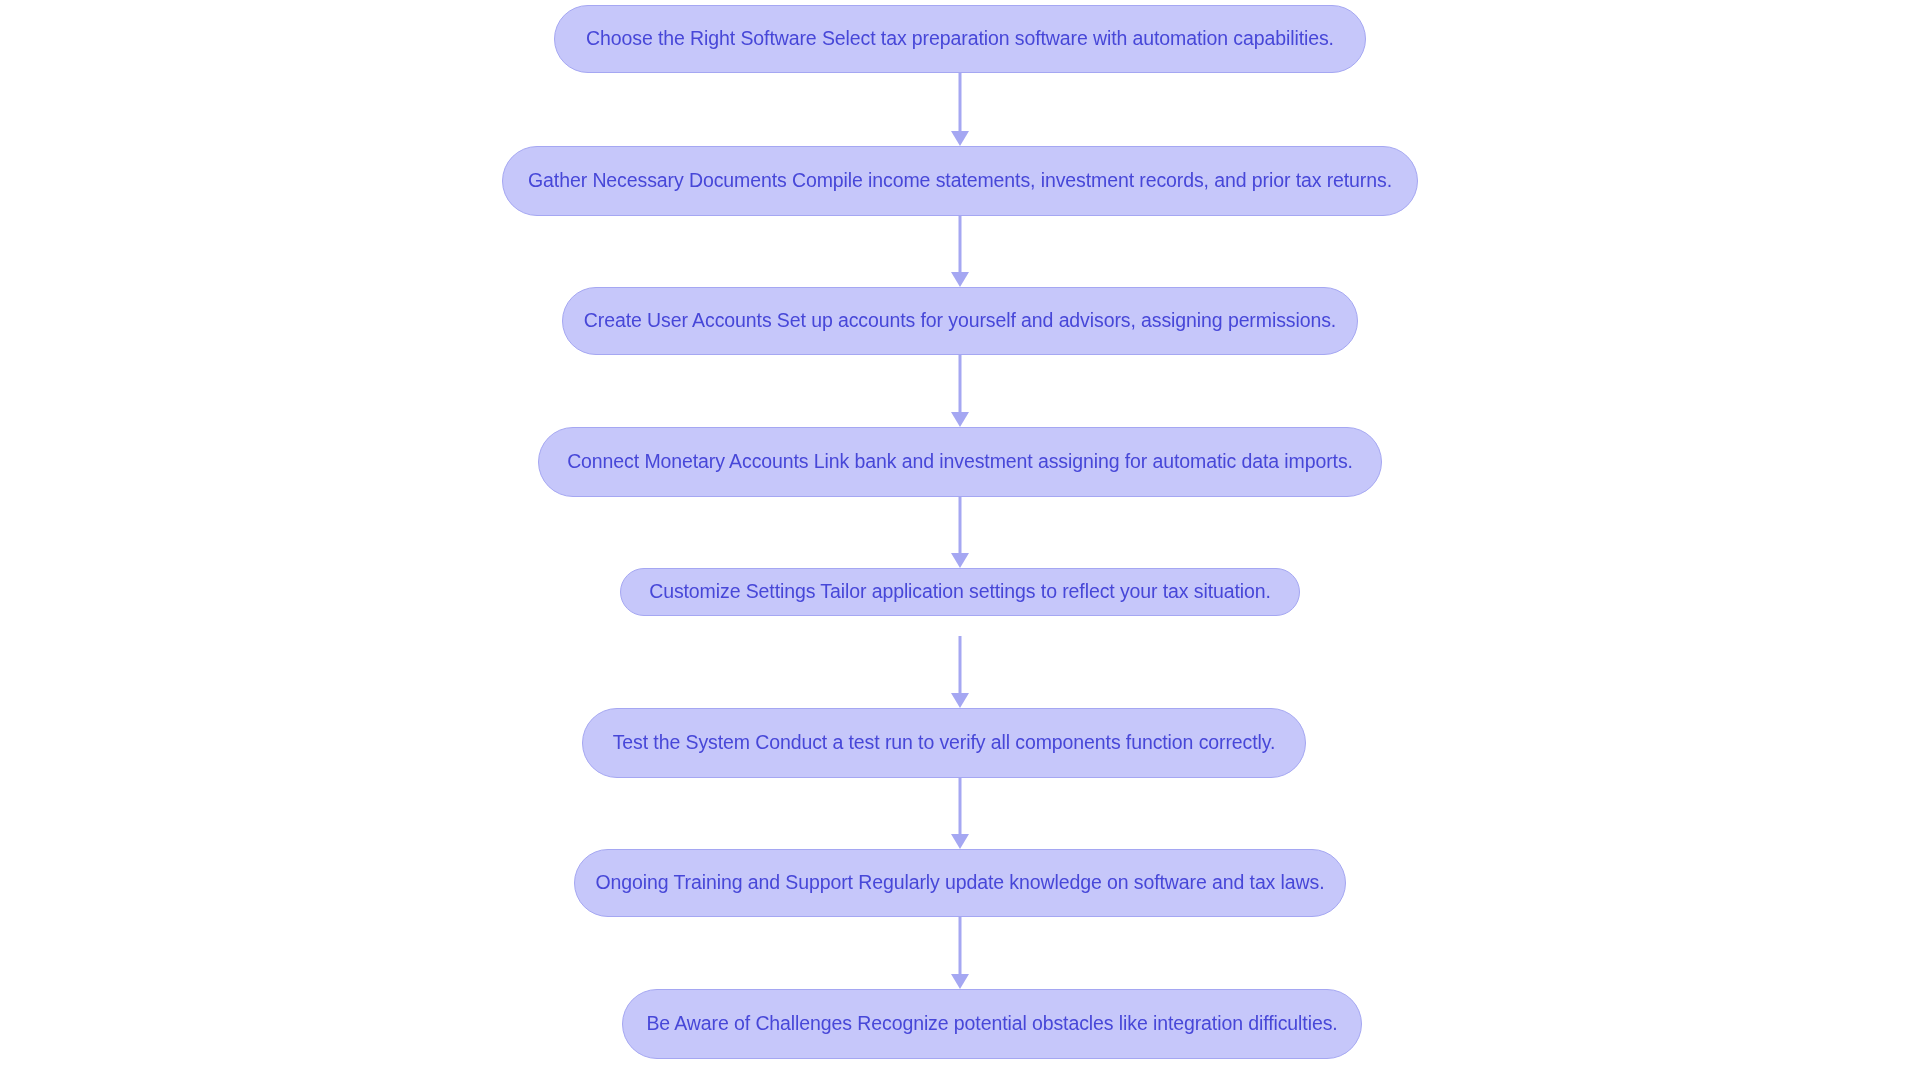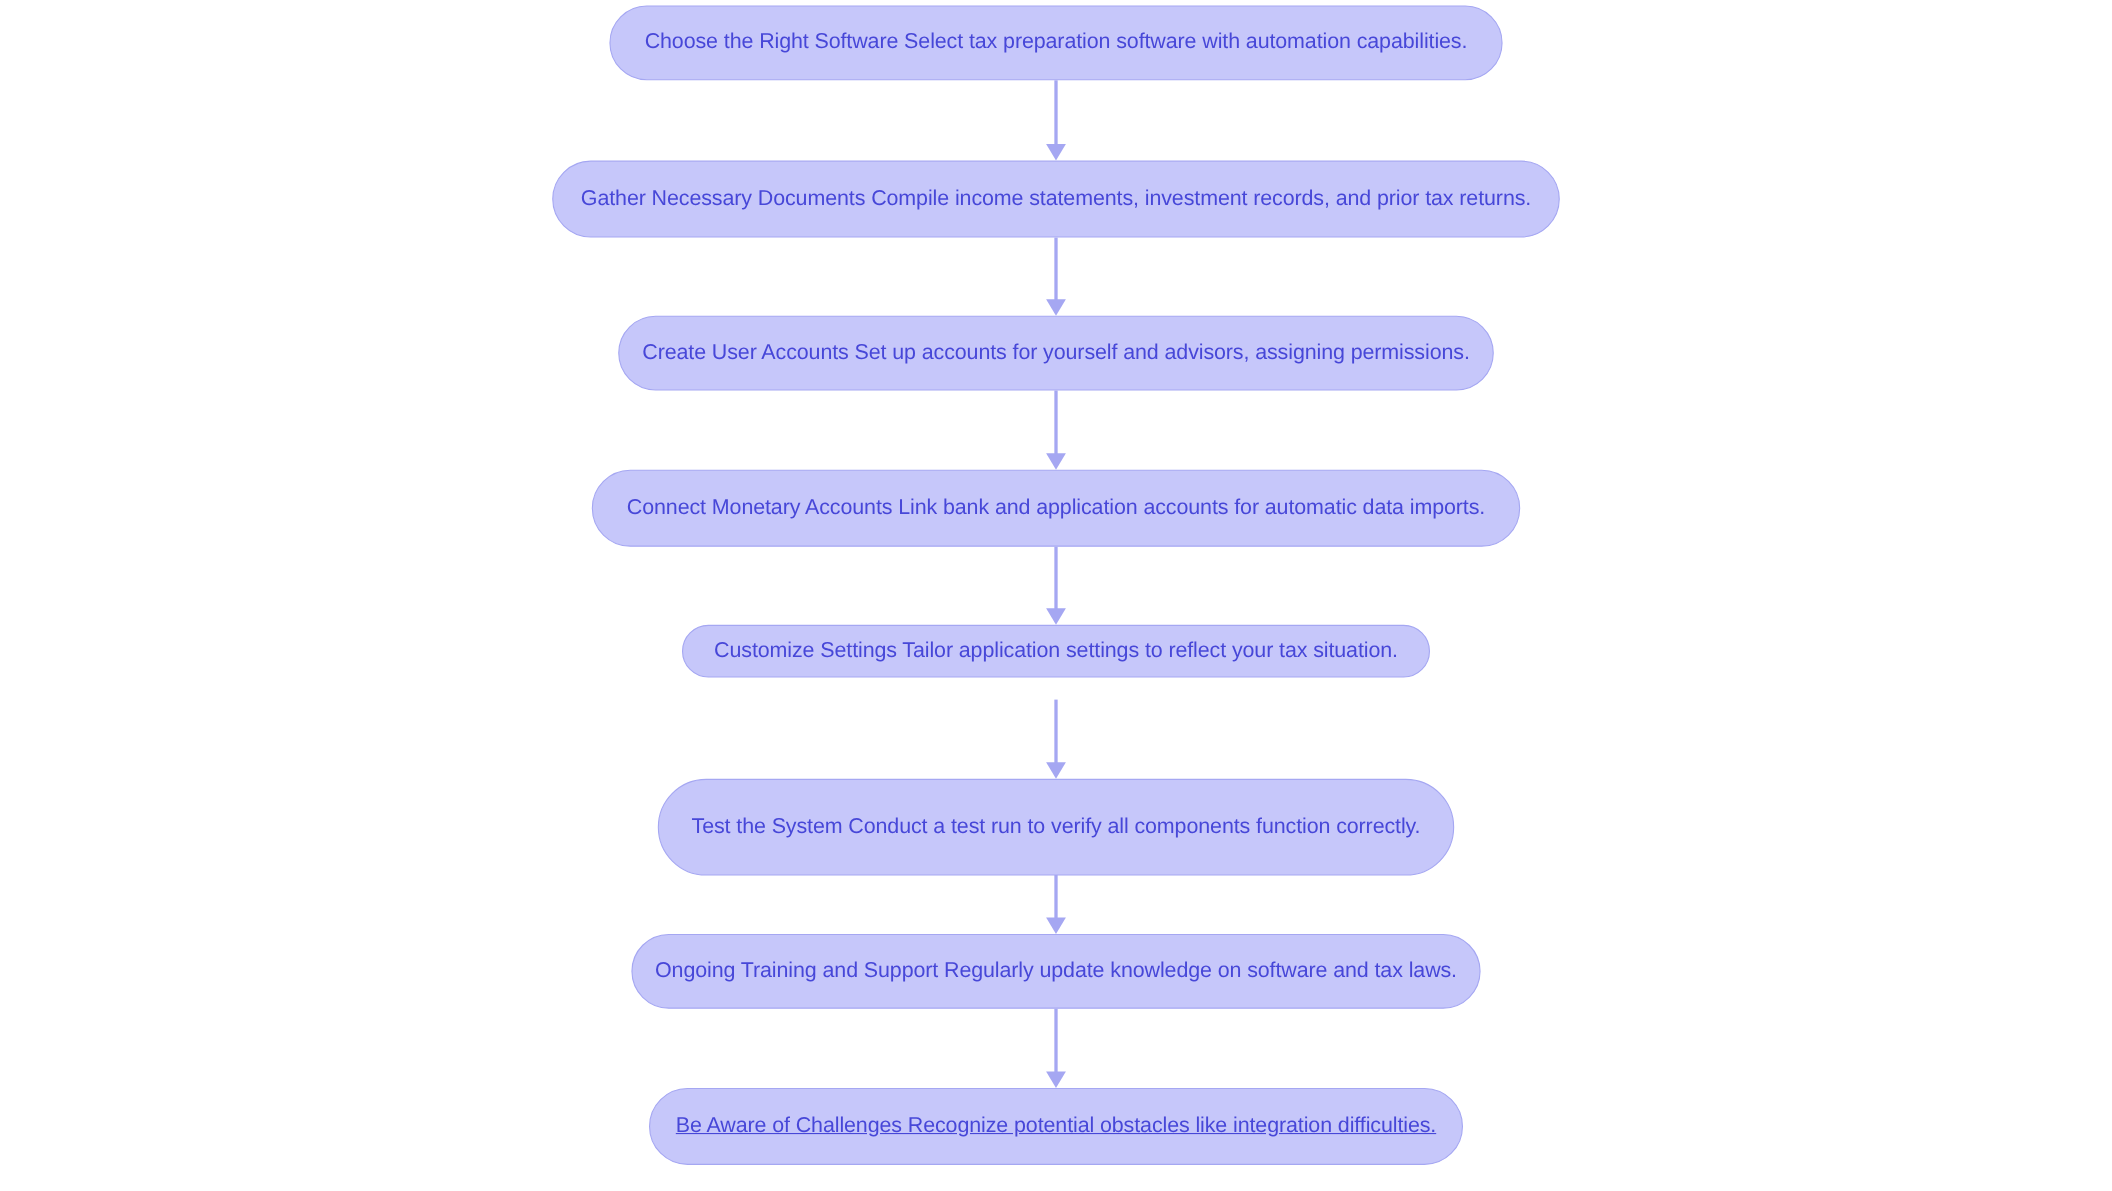--- a/index.html
+++ b/index.html
@@ -105,27 +105,27 @@
     <div class="node" style="top: 146px; height: 70px; width: 916px; left: 502px;">
       <span class="node-label">Gather Necessary Documents Compile income statements, investment records, and prior tax returns.</span>
     </div>
     <div class="node" style="top: 5px; height: 68px; width: 812px; left: 554px;">
       <span class="node-label">Choose the Right Software Select tax preparation software with automation capabilities.</span>
     </div>
     <div class="node" style="top: 287px; height: 68px; width: 796px; left: 562px; align-items: center;">
       <span class="node-label">Create User Accounts Set up accounts for yourself and advisors, assigning permissions.</span>
     </div>
     <div class="node" style="top: 427px; height: 70px; width: 844px; left: 538px;">
-      <span class="node-label">Connect Monetary Accounts Link bank and application accounts for automatic data imports.</span>
+      <span class="node-label">Connect Monetary Accounts Link bank and investment assigning for automatic data imports.</span>
     </div>
     <div class="node" style="top: 568px; height: 48px; width: 680px; left: 620px;">
       <span class="node-label">Customize Settings Tailor application settings to reflect your tax situation.</span>
     </div>
-    <div class="node" style="top: 708px; height: 88px; width: 724px; left: 598px;">
+    <div class="node" style="top: 708px; height: 70px; width: 724px; left: 582px;">
       <span class="node-label">Test the System Conduct a test run to verify all components function correctly.</span>
     </div>
     <div class="node" style="top: 849px; height: 68px; width: 772px; left: 574px;">
       <span class="node-label">Ongoing Training and Support Regularly update knowledge on software and tax laws.</span>
     </div>
-    <div class="node" style="top: 989px; height: 70px; width: 740px; left: 590px; text-decoration: underline;">
+    <div class="node" style="top: 989px; height: 70px; width: 740px; left: 622px;">
       <span class="node-label">Be Aware of Challenges Recognize potential obstacles like integration difficulties.</span>
     </div>
   </div>
 
 </body></html>

